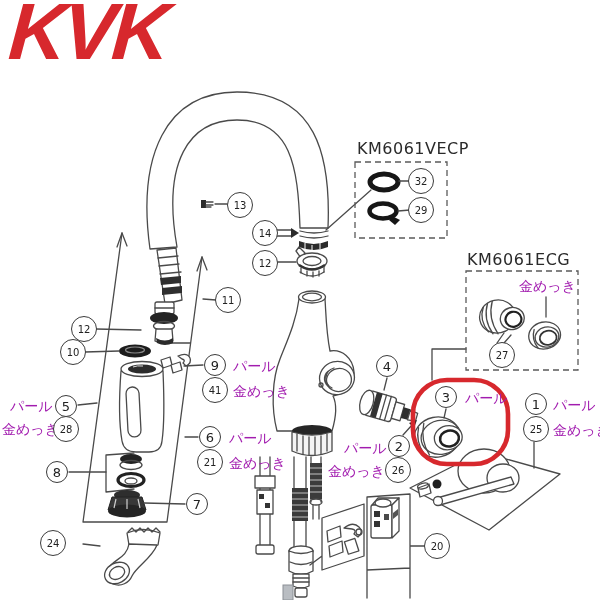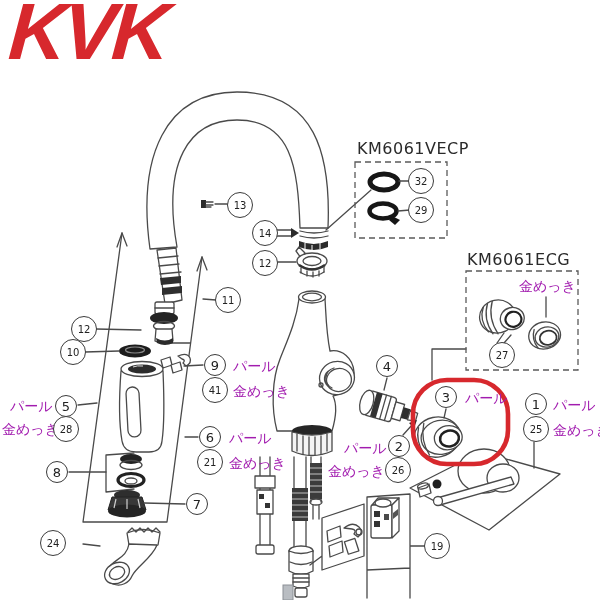--- a/index.html
+++ b/index.html
@@ -266,15 +266,15 @@
   <div class="co two" style="left:40px;top:530px">24</div>
   <div class="co" style="left:376px;top:355px">4</div>
   <div class="co" style="left:388px;top:435px">2</div>
   <div class="co two" style="left:385px;top:457px">26</div>
   <div class="co" style="left:435px;top:386px">3</div>
   <div class="co" style="left:525px;top:393px">1</div>
   <div class="co two" style="left:523px;top:416px">25</div>
   <div class="co two" style="left:489px;top:342px">27</div>
   <div class="co two" style="left:408px;top:168px">32</div>
   <div class="co two" style="left:408px;top:197px">29</div>
-  <div class="co two" style="left:424px;top:533px">19</div>
+  <div class="co two" style="left:424px;top:533px">20</div>
 
 </div>
 
 </body></html>

